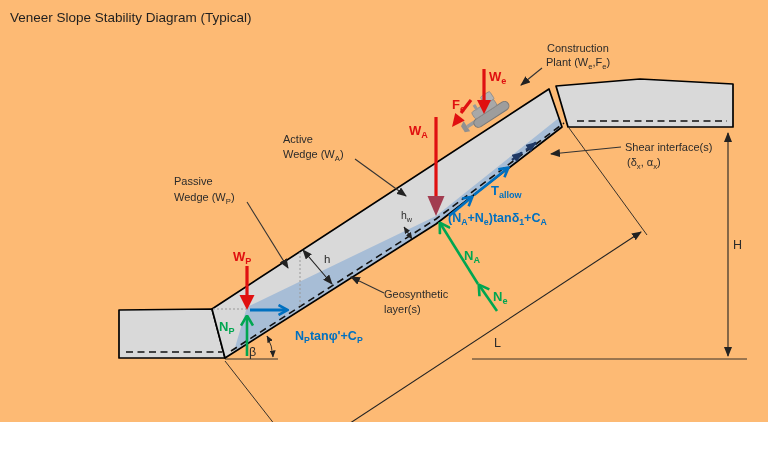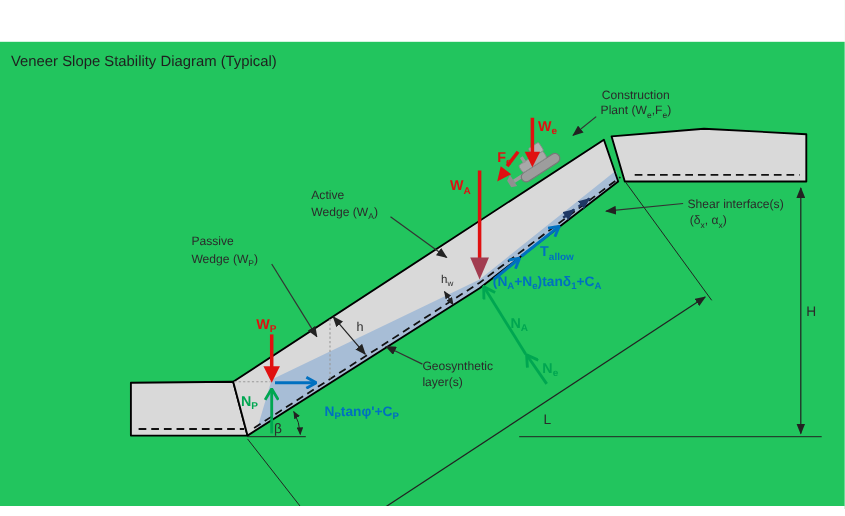--- a/index.html
+++ b/index.html
@@ -1,17 +1,17 @@
 <!DOCTYPE html>
 <html><head>
 <meta charset="utf-8">
 <style>
   html,body{margin:0;padding:0;background:#fff;}
-  .canvas{position:relative;width:768px;height:422px;background:#22c55e;overflow:hidden;
-          font-family:"Liberation Sans", sans-serif;margin-top:38px;}
+  .canvas{position:relative;width:768px;height:422px;background:#fdba74;overflow:hidden;
+          font-family:"Liberation Sans", sans-serif;}
   svg{display:block;}
   text{font-family:"Liberation Sans", sans-serif;}
   .title{font-size:13.5px;fill:#1f1f1f;}
   .ann{font-size:11px;fill:#2b2b2b;}
   .f{font-size:13px;font-weight:bold;}
   .eq{font-size:12.5px;font-weight:bold;}
   .red{fill:#e01010;}
   .grn{fill:#00a651;}
   .blu{fill:#0070c0;}
   .dim-l{font-size:12.5px;fill:#2b2b2b;}

